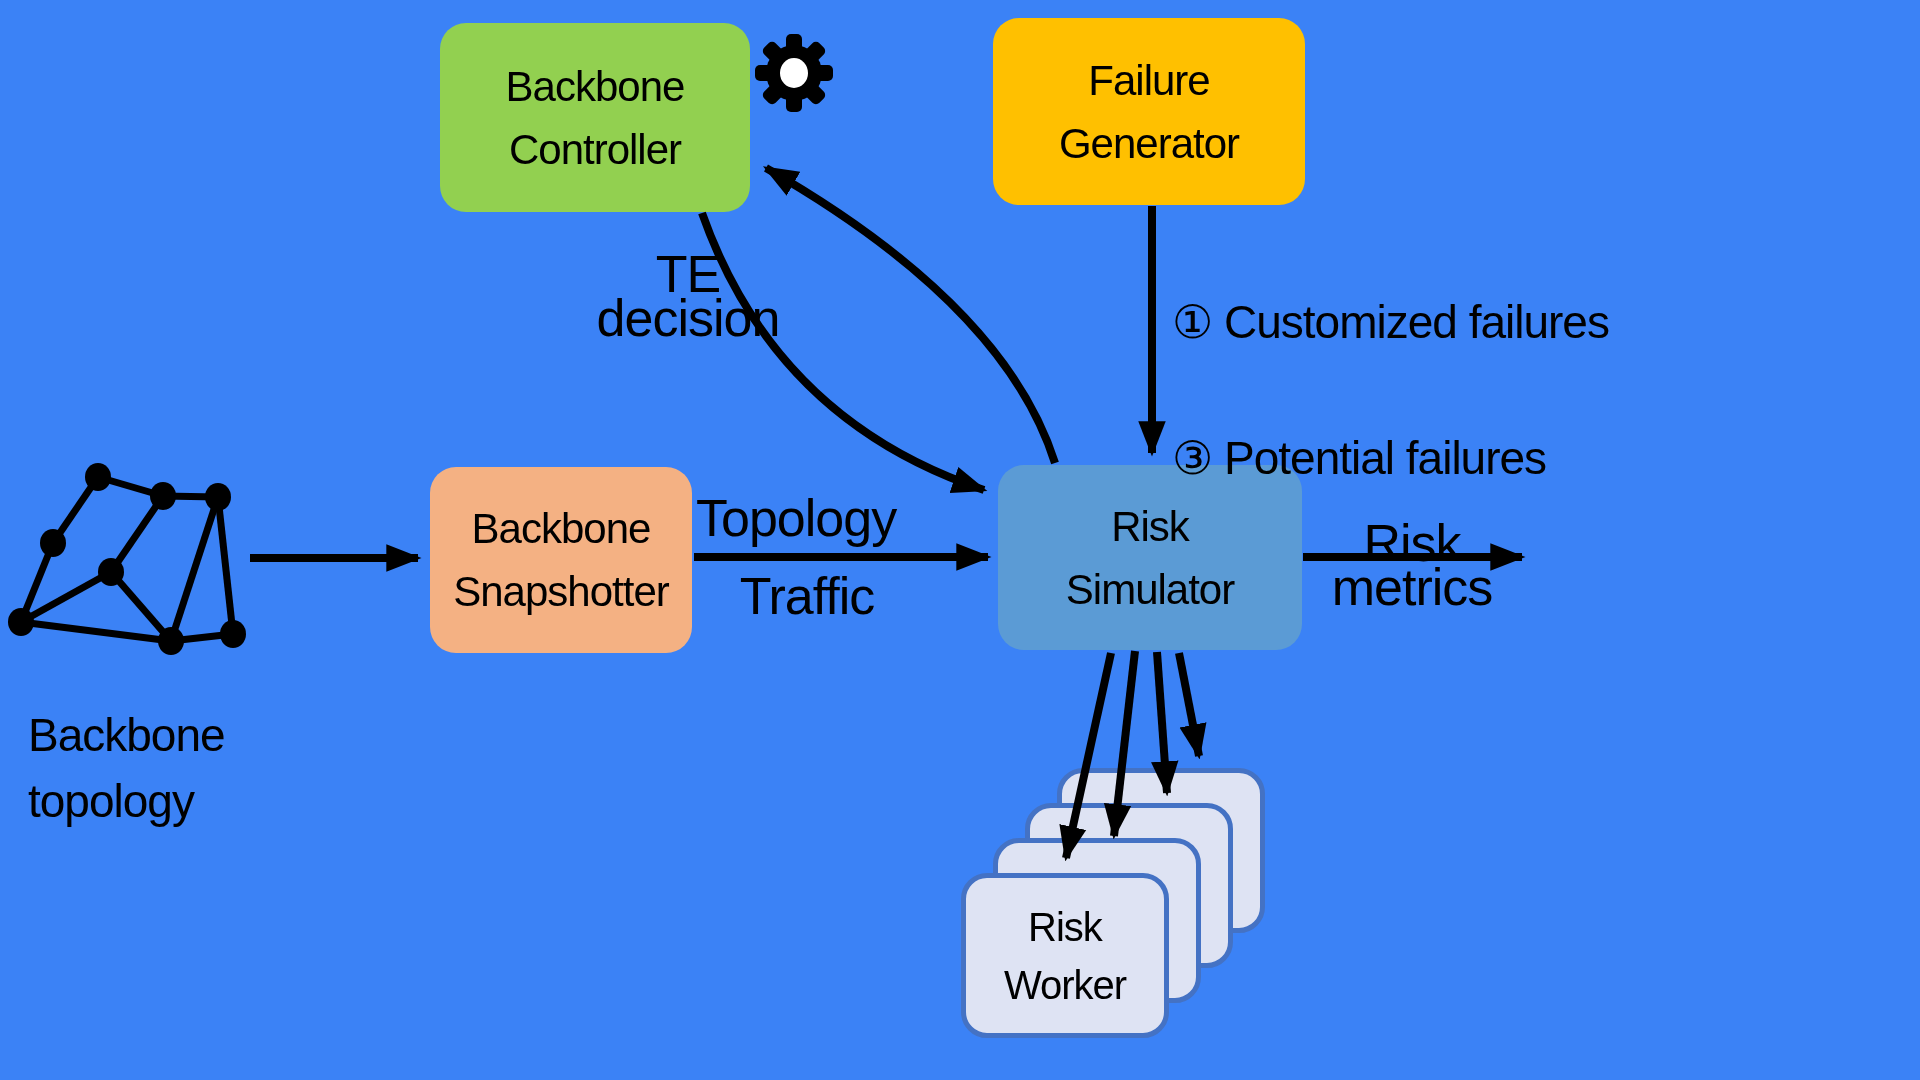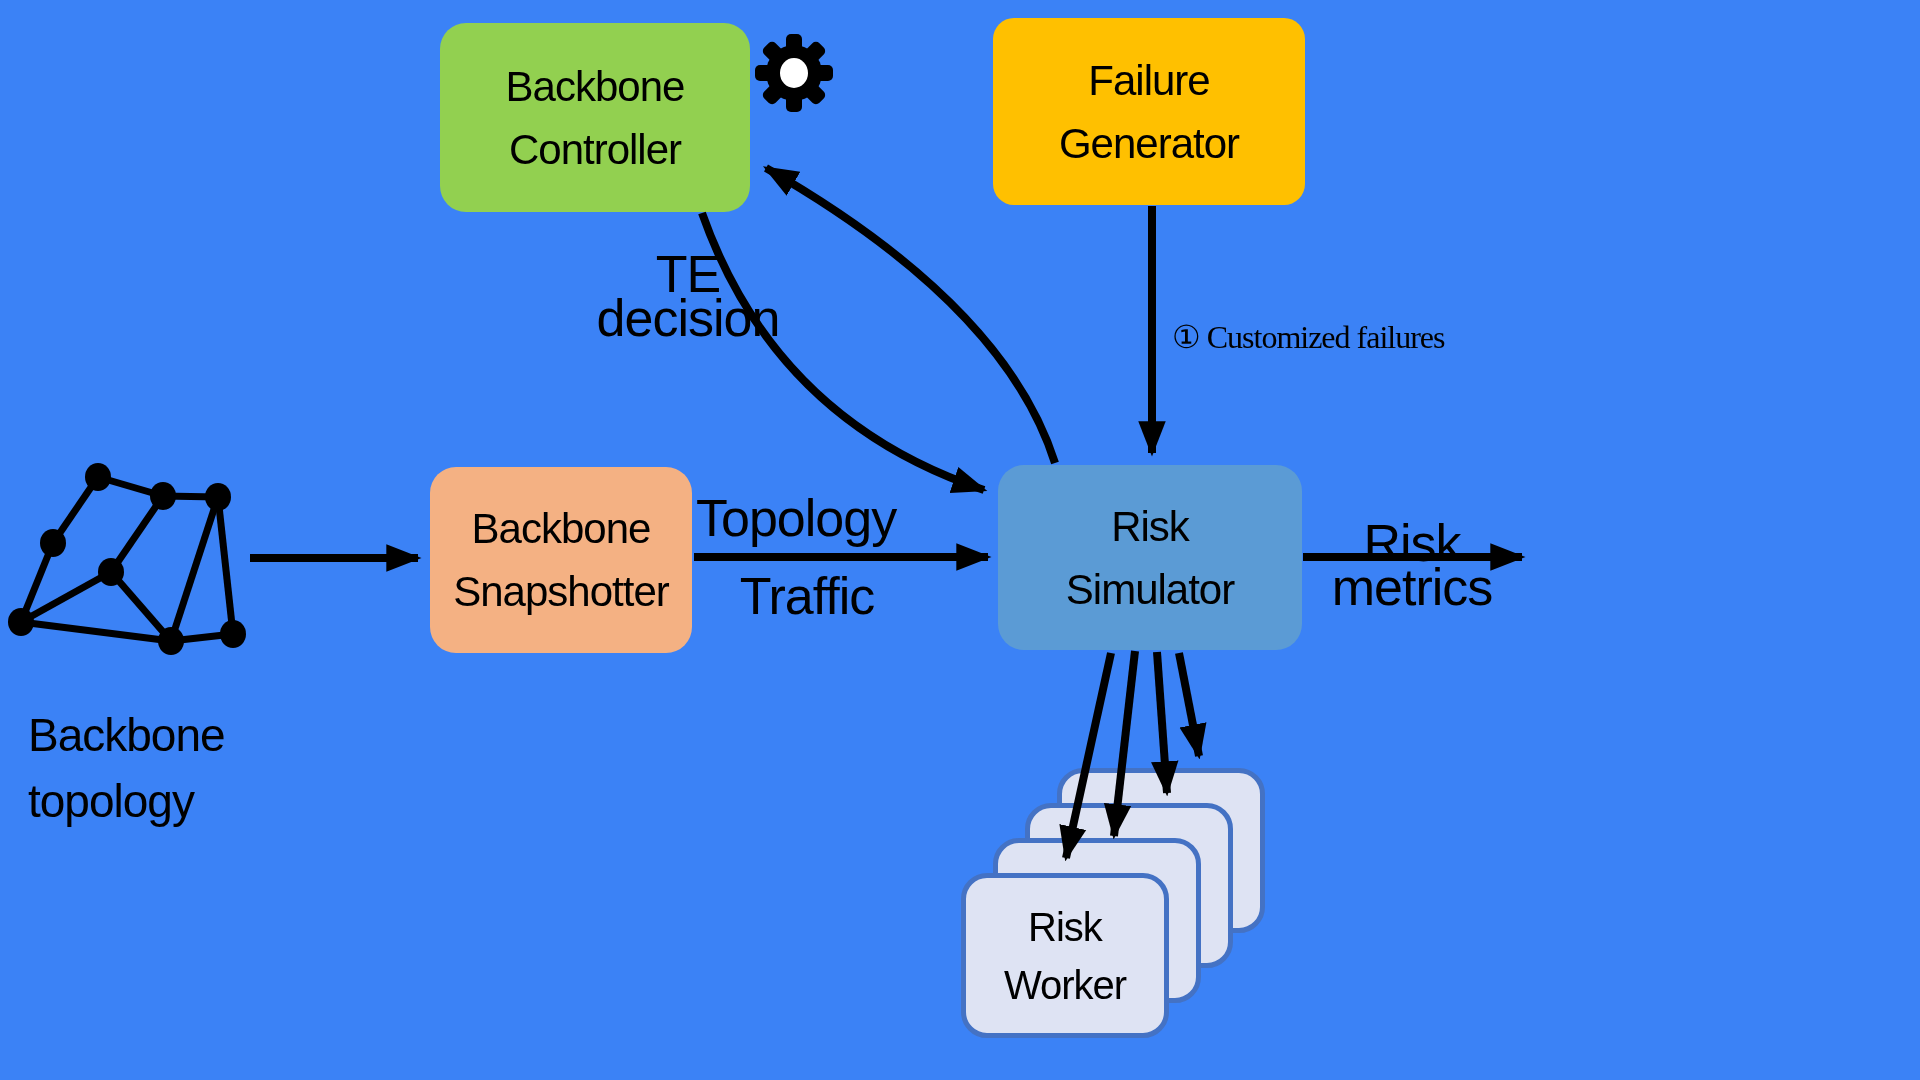--- a/index.html
+++ b/index.html
@@ -57,38 +57,38 @@
     font-size: 52px;
     letter-spacing: -1px;
     line-height: 44px;
     color: #000;
   }
   #lbl-te       { left: 573px;  top: 252px; width: 230px; text-align: center; }
   #lbl-topology { left: 696px;  top: 496px; width: 190px; text-align: center; }
   #lbl-traffic  { left: 692px;  top: 574px; width: 190px; text-align: center; padding-left: 20px; }
   #lbl-metrics  { left: 1312px; top: 492px; width: 200px; text-align: center; margin-top: 29px; }
   #lbl-backbone-topology { left: 28px; top: 702px; width: 260px; font-size: 46px; line-height: 66px; }
-  #failure-list { left: 1172px; top: 235px; font-size: 32px; line-height: 68px; letter-spacing: -1px; font-family: Liberation Serif, serif; }
+  #failure-list { left: 1172px; top: 220px; font-size: 46px; line-height: 68px; letter-spacing: -1px; }
   .overlay {
     position: absolute;
     left: 0; top: 0;
     width: 1920px;
     height: 1080px;
     pointer-events: none;
   }
 </style>
 </head>
 <body>
 
 <div class="canvas">
 
   <div class="box" id="controller" style="background-color: rgb(146, 208, 80);">Backbone
 Controller</div>
 
-  <div class="box" id="generator" style="background-color: rgb(255, 192, 0); border-radius: 21px;">Failure
+  <div class="box" id="generator" style="background-color: rgb(255, 192, 0);">Failure
 Generator</div>
 
   <div class="box" id="snapshotter" style="background-color: rgb(244, 177, 131);">Backbone
 Snapshotter</div>
 
   <div class="box" id="simulator" style="background-color: rgb(91, 155, 213);">Risk
 Simulator</div>
 
 
   <div class="worker-box" id="worker4" style="background-color: rgb(222, 227, 243); border-color: rgb(68, 114, 196);"></div>
@@ -100,20 +100,21 @@
   <div class="lbl" id="lbl-te">TE
 decision</div>
   <div class="lbl" id="lbl-topology">Topology</div>
   <div class="lbl" id="lbl-traffic">Traffic</div>
   <div class="lbl" id="lbl-metrics">Risk metrics</div>
   <div class="lbl" id="lbl-backbone-topology">Backbone
 topology</div>
 
   <div class="lbl" id="failure-list">
     <div>① Customized failures</div>
+    <div>③ Potential failures</div>
   </div>
 
   <svg class="overlay" viewBox="0 0 1920 1080" xmlns="http://www.w3.org/2000/svg">
     <defs>
       <marker id="ah" viewBox="0 0 10 10" refX="9" refY="5" markerWidth="4.4" markerHeight="4.4" orient="auto">
         <path d="M0,1.1 L10,5 L0,8.9 Z" fill="#000"></path>
       </marker>
     </defs>
 
     <g transform="translate(794,73)">

